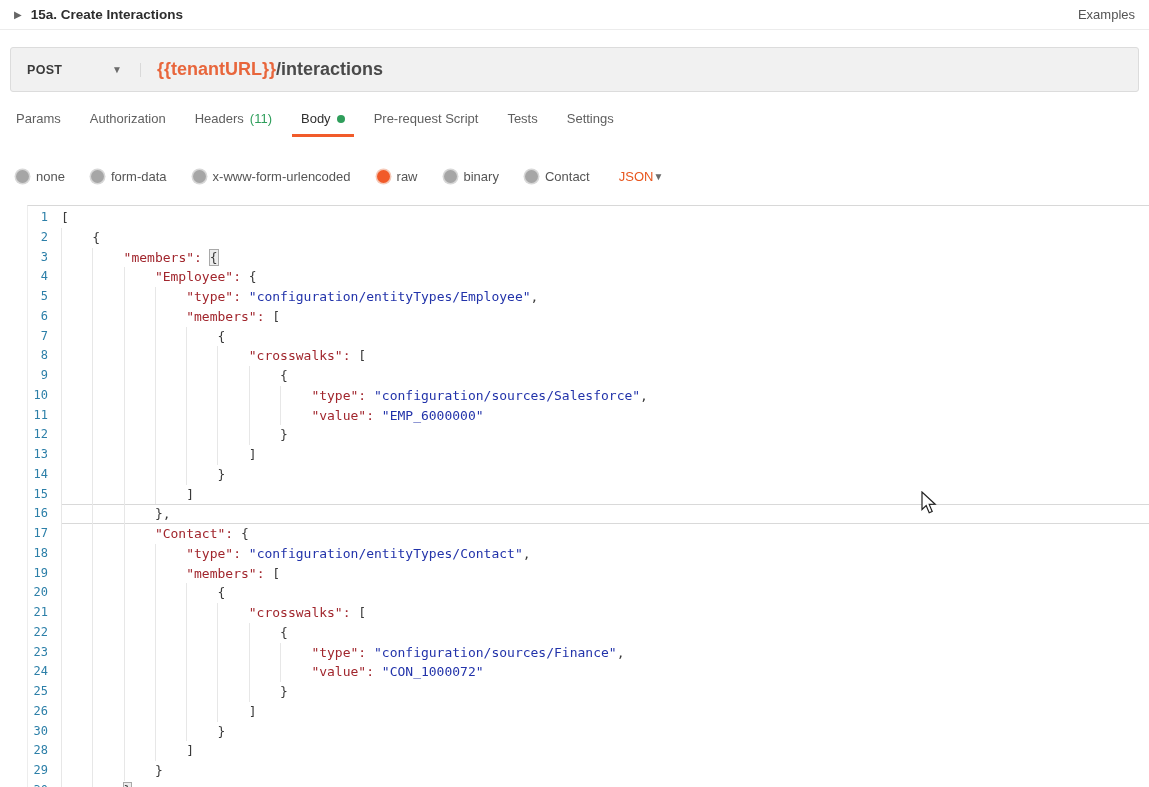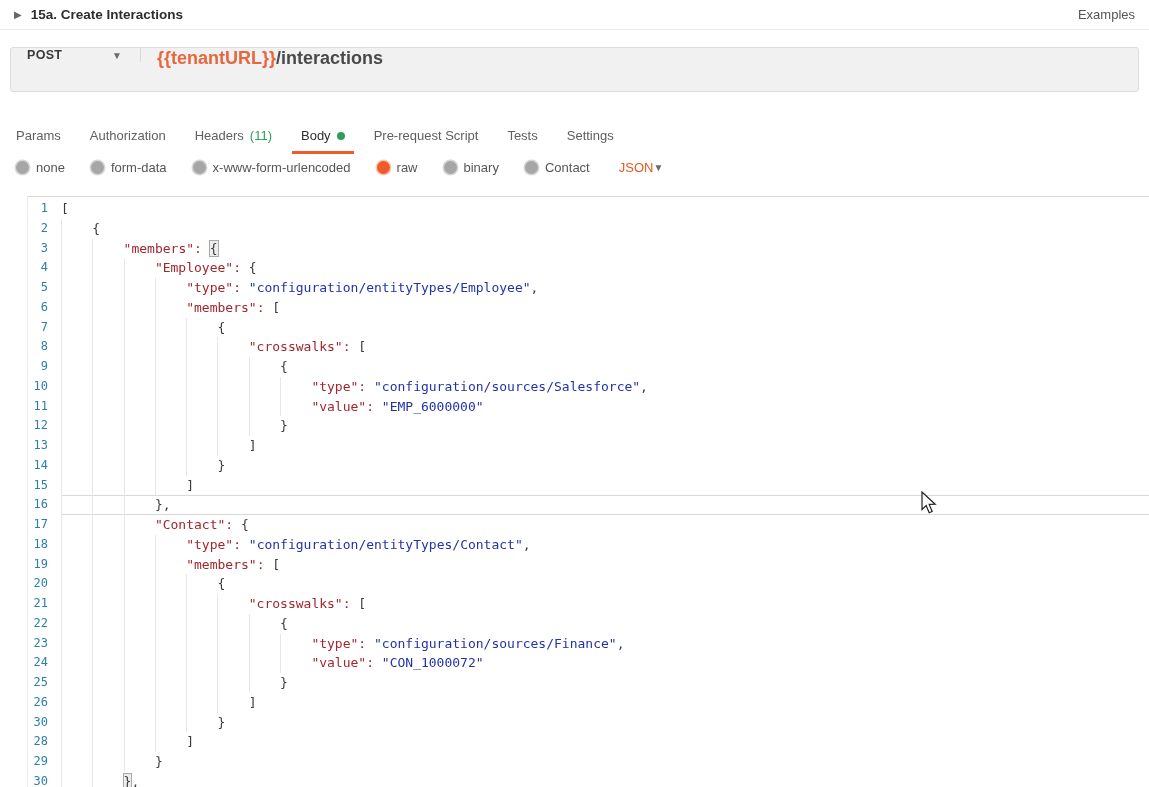--- a/index.html
+++ b/index.html
@@ -9,41 +9,41 @@
   
   .req-header { height:30px; display:flex; align-items:center; justify-content:space-between;
                 padding:0 14px 0 14px; border-bottom:1px solid #ececec; }
   .req-title-wrap { display:flex; align-items:center; gap:9px; }
   .disclosure { font-size:10px; color:#666; }
   .req-title { font-size:13.5px; font-weight:bold; color:#2d2d2d; }
   .examples-link { font-size:13px; color:#555; padding-right:0px; cursor:pointer; }
 
   
   .url-bar { margin:17px 10px 0 10px; height:45px; background:#f1f1f1;
-             border:1px solid #dcdcdc; border-radius:3px; display:flex; align-items:flex-start; }
+             border:1px solid #dcdcdc; border-radius:3px; display:flex; align-items:center; }
   .method-select { width:130px; display:flex; align-items:center; justify-content:space-between;
                    padding:0 18px 0 16px; border-right:1px solid #d9d9d9; cursor:pointer; }
   .method-label { font-size:12.5px; font-weight:bold; color:#3b3b3b; letter-spacing:.3px; }
   .caret { font-size:10px; color:#6b6b6b; }
   .url-field { flex:1; display:flex; align-items:center; padding-left:16px; font-size:18px;font-weight:bold; }
   .url-var { color:#e8663c; }
   .url-path { color:#4a4a4a; }
 
   
   .tabs { display:flex; margin:13px 0 0 16px; }
   .tab { position:relative; font-size:13px; color:#5f5f5f; padding:6px 0 11px 0; margin-right:29px;
-         cursor:pointer; display:flex; align-items:center; gap:6px;margin-top:17px; }
+         cursor:pointer; display:flex; align-items:center; gap:6px; }
   .tab.active { color:#2f2f2f; }
   .tab.active::after { content:""; position:absolute; left:-9px; right:-9px; bottom:0; height:3px;
                        background:#f15b2a; }
   .tab-count { color:#2e9e5b; }
   .tab-dot { width:8px; height:8px; border-radius:50%; background:#2f9e5b; display:inline-block; }
 
   
-  .modes { display:flex; align-items:center; margin:0 0 0 16px; height:26px; }
+  .modes { display:flex; align-items:center; margin:26px 0 0 16px; height:26px; }
   .mode { display:flex; align-items:center; gap:7px; margin-right:26px; cursor:pointer; }
   .radio { width:13px; height:13px; border-radius:50%; background:#a6a6a6;
            box-shadow:0 0 0 1.5px #d7d7d7; }
   .mode.selected .radio { background:#f15a29; box-shadow:0 0 0 1.5px #f5c9b8; }
   .mode-label { font-size:13px; color:#555; }
   .lang-select { display:flex; align-items:center; gap:0; margin-left:3px; cursor:pointer; }
   .lang-label { font-size:13px; color:#e8571f; }
 
   
   .editor { margin-top:16px; border-top:1px solid #d8d8d8; border-left:1px solid #ededed;

